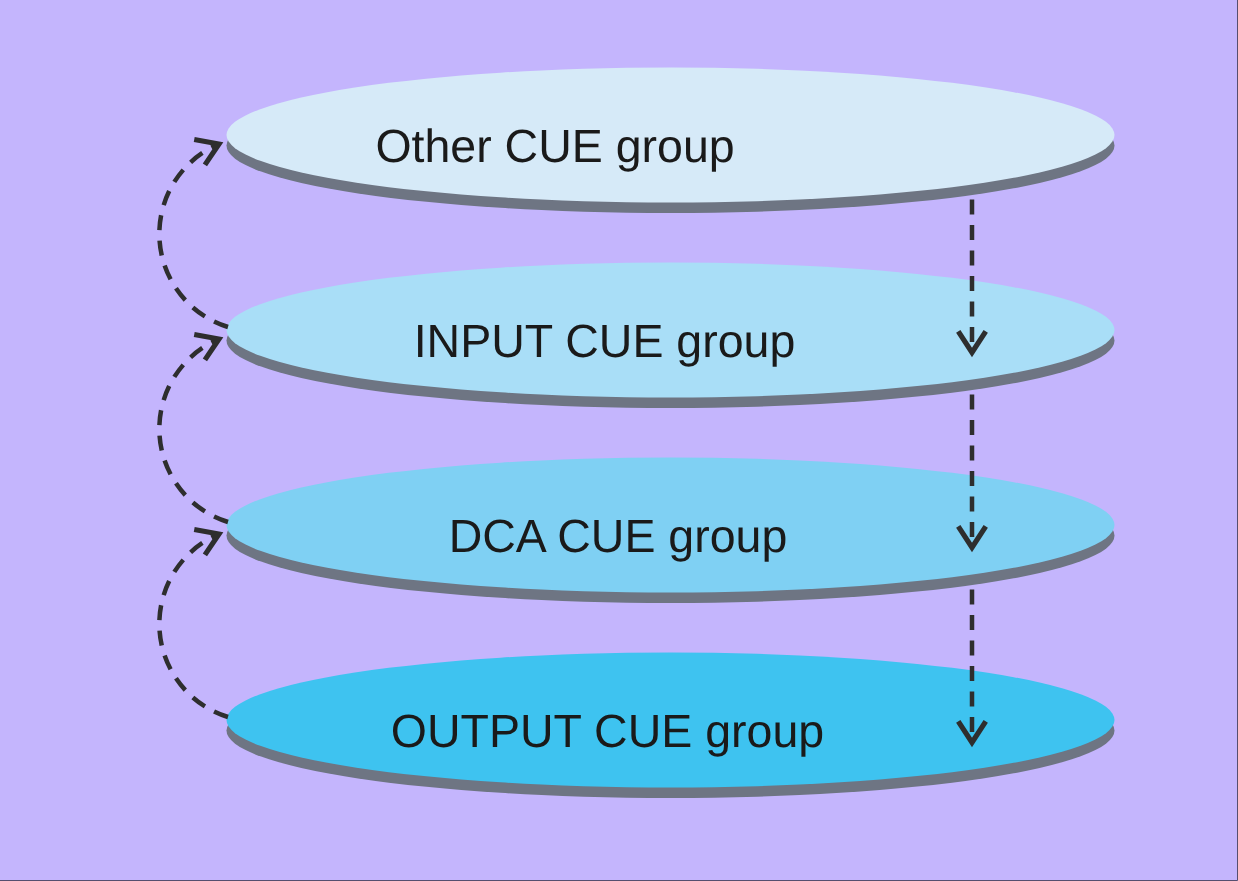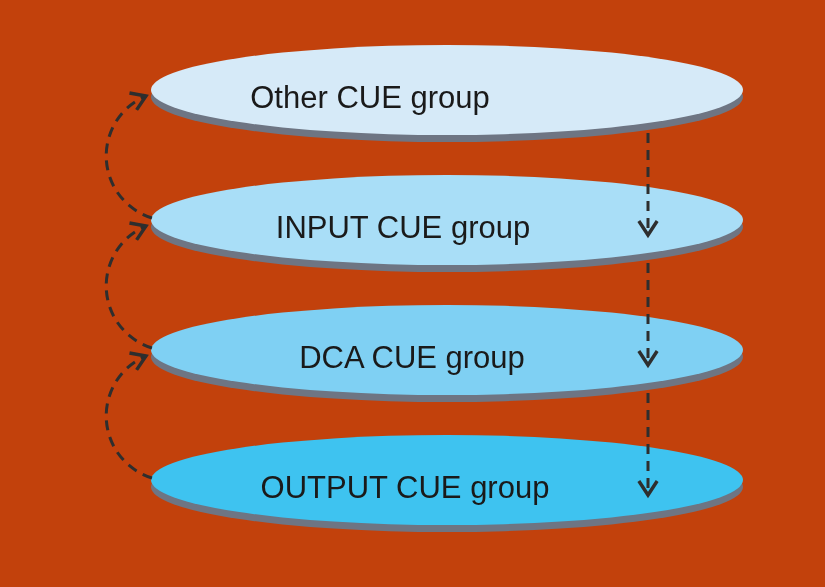--- a/index.html
+++ b/index.html
@@ -8,21 +8,21 @@
     background: #000000;
     width: 825px;
     height: 587px;
     overflow: hidden;
     font-family: "Liberation Sans", sans-serif;
   }
   .stage {
     position: relative;
     width: 825px;
     height: 587px;
-    background: #c2410c;
+    background: #c4b5fd;
   }
   svg { display: block; }
   .group-label {
     font-family: "Liberation Sans", "DejaVu Sans", sans-serif;
     font-size: 31px;
     font-weight: 400;
     letter-spacing: 0px;
   }
   .dashed-arrow {
     fill: none;

